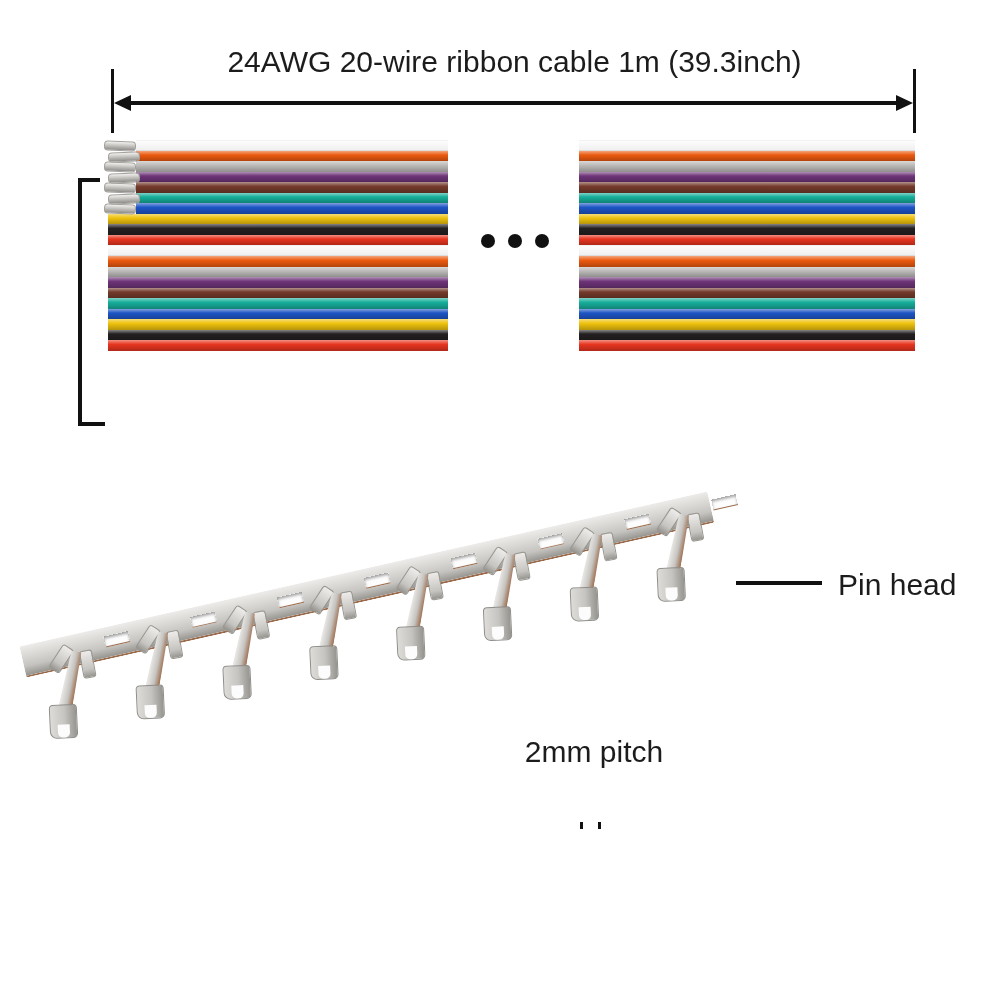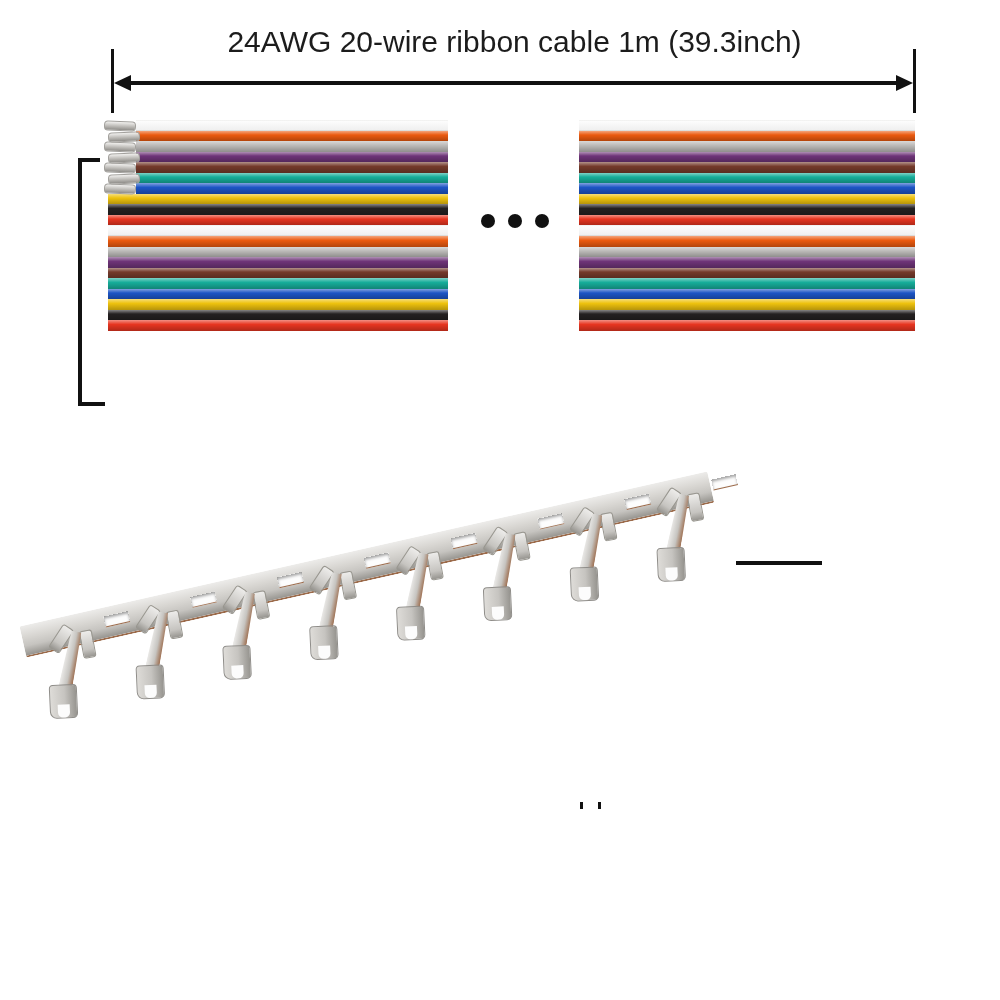--- a/index.html
+++ b/index.html
@@ -1,17 +1,17 @@
 <!DOCTYPE html>
 <html><head>
 <meta charset="utf-8">
 <style>
   html,body{margin:0;padding:0;}
   body{font-family:"Liberation Sans", sans-serif; background:#fff;}
-  #page{position:relative;width:1000px;height:809px;background:var(--bg,#fff);overflow:hidden;}
+  #page{position:relative;width:1000px;height:809px;background:var(--bg,#fff);overflow:hidden;margin-top:20px;}
 
   .abs{position:absolute;}
   .label{position:absolute;font-size:30px;color:var(--txt,#1c1c1c);white-space:nowrap;line-height:34px;}
   .ink{background:var(--ink,#111);}
 
   
   #dim-endbar-l{left:111px;top:49px;width:3px;height:64px;}
   #dim-endbar-r{left:913px;top:49px;width:3px;height:64px;}
   #dim-line{left:126px;top:81px;width:772px;height:4px;}
   .arrow-h{position:absolute;width:0;height:0;}
@@ -210,22 +210,24 @@
         <div class="barrel"></div>
       </div>
       <div class="terminal" style="left: 657px;">
         <div class="wing l"></div>
         <div class="wing r"></div>
         <div class="tbody"></div>
         <div class="barrel"></div>
       </div>
     </div>
   <div class="abs ink" id="pinhead-line"></div>
+  <div class="label" id="pinhead-label">Pin head</div>
 
   <div class="label" id="conn-label">
+    <div>2mm pitch</div>
   </div>
 
   <div class="abs ink" id="pitch-vl-a"></div>
   <div class="abs ink" id="pitch-vl-b"></div>
   <div class="abs ink" id="pitch-hl-l"></div>
   <div class="abs ink" id="pitch-hl-r"></div>
   <div class="arrow-h" id="pitch-ah-l"></div>
   <div class="arrow-h" id="pitch-ah-r"></div>
 
   <div class="abs" id="housing" style="background: rgb(247, 245, 241);">

